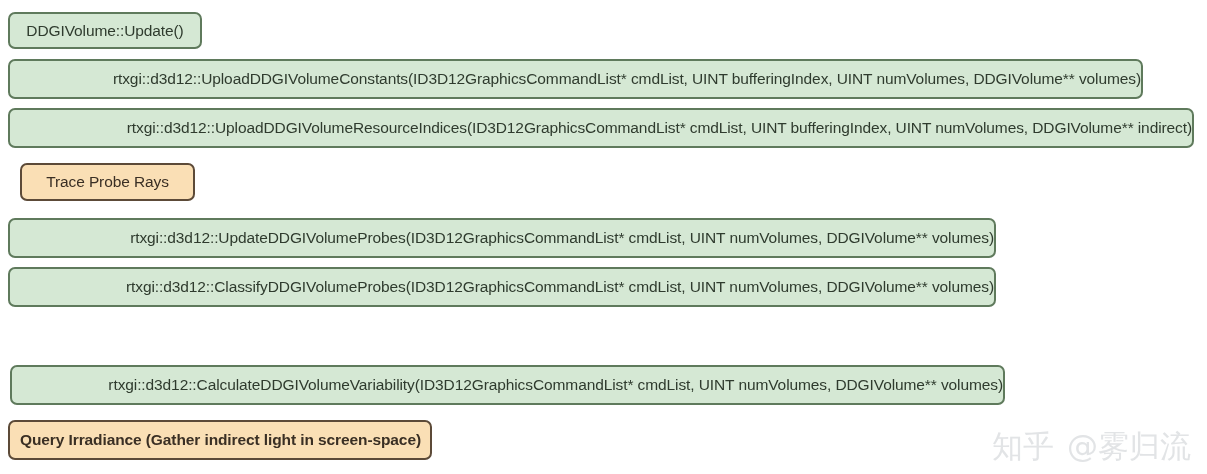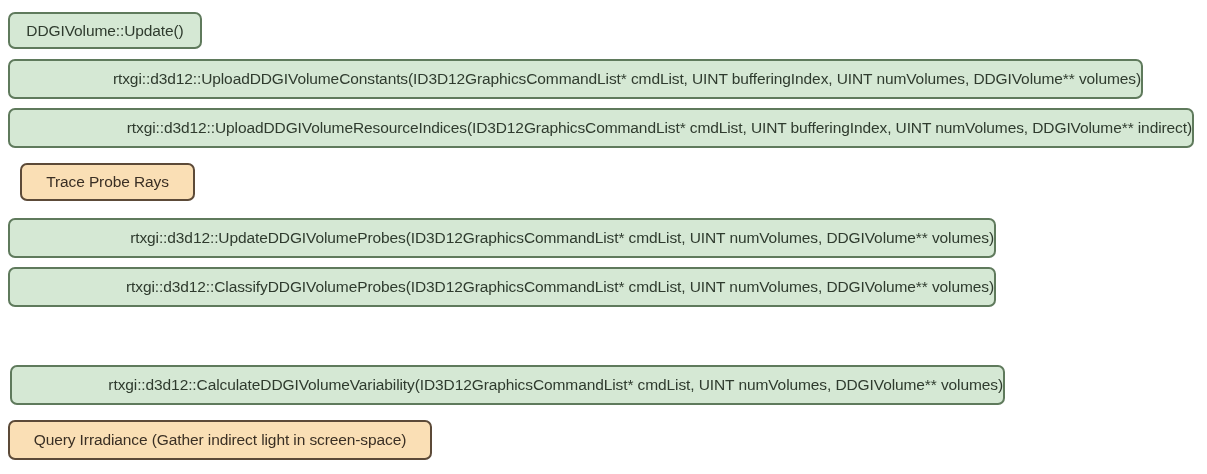--- a/index.html
+++ b/index.html
@@ -106,18 +106,21 @@
 
   <div class="node fill-green align-left" style="left:8px; top:267px; width:988px; height:40px;">
     <span class="node-label">rtxgi::d3d12::ClassifyDDGIVolumeProbes(ID3D12GraphicsCommandList* cmdList, UINT numVolumes, DDGIVolume** volumes)</span>
   </div>
 
 
   <div class="node fill-green align-left" style="left:10px; top:365px; width:995px; height:40px;">
     <span class="node-label">rtxgi::d3d12::CalculateDDGIVolumeVariability(ID3D12GraphicsCommandList* cmdList, UINT numVolumes, DDGIVolume** volumes)</span>
   </div>
 
-  <div class="node fill-orange align-center" style="left:8px; top:420px; width:424px; height:40px;">
+  <div class="node fill-orange align-center" style="left:8px; top:420px; width:424px; height:40px;font-weight:bold;">
     <span class="node-label">Query Irradiance (Gather indirect light in screen-space)</span>
   </div>
 
+  <div class="watermark">
+    <span class="wm-site">知乎</span><span class="wm-handle">@雾归流</span>
+  </div>
 
 </div>
 
 </body></html>

